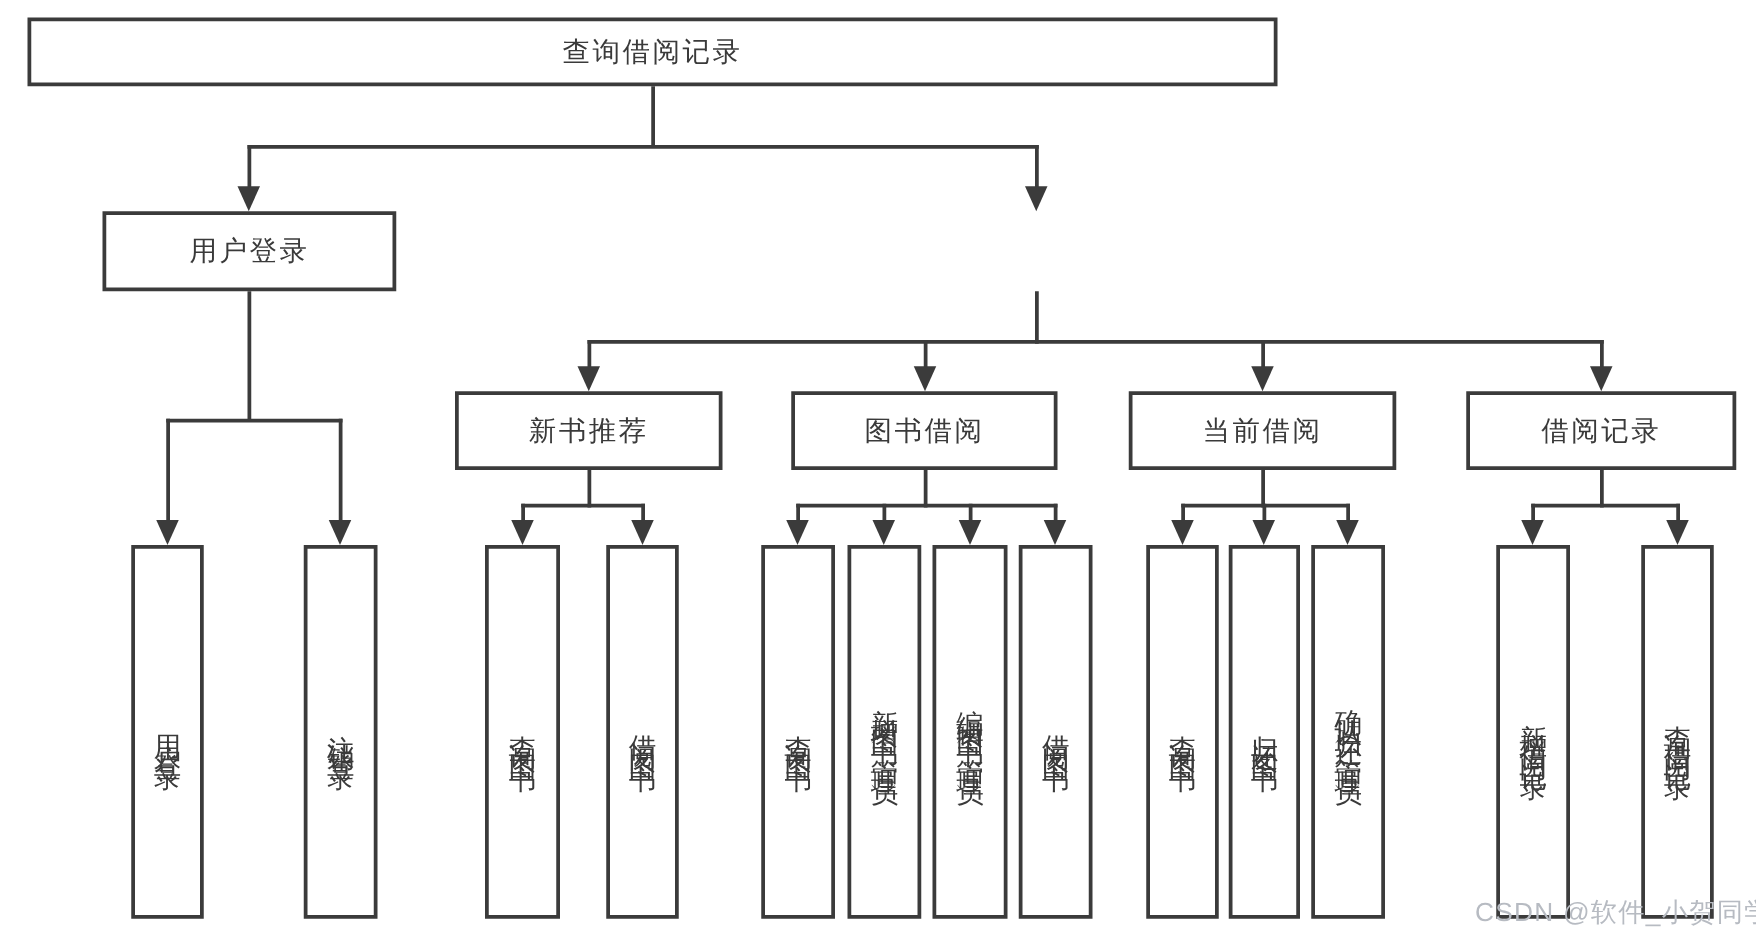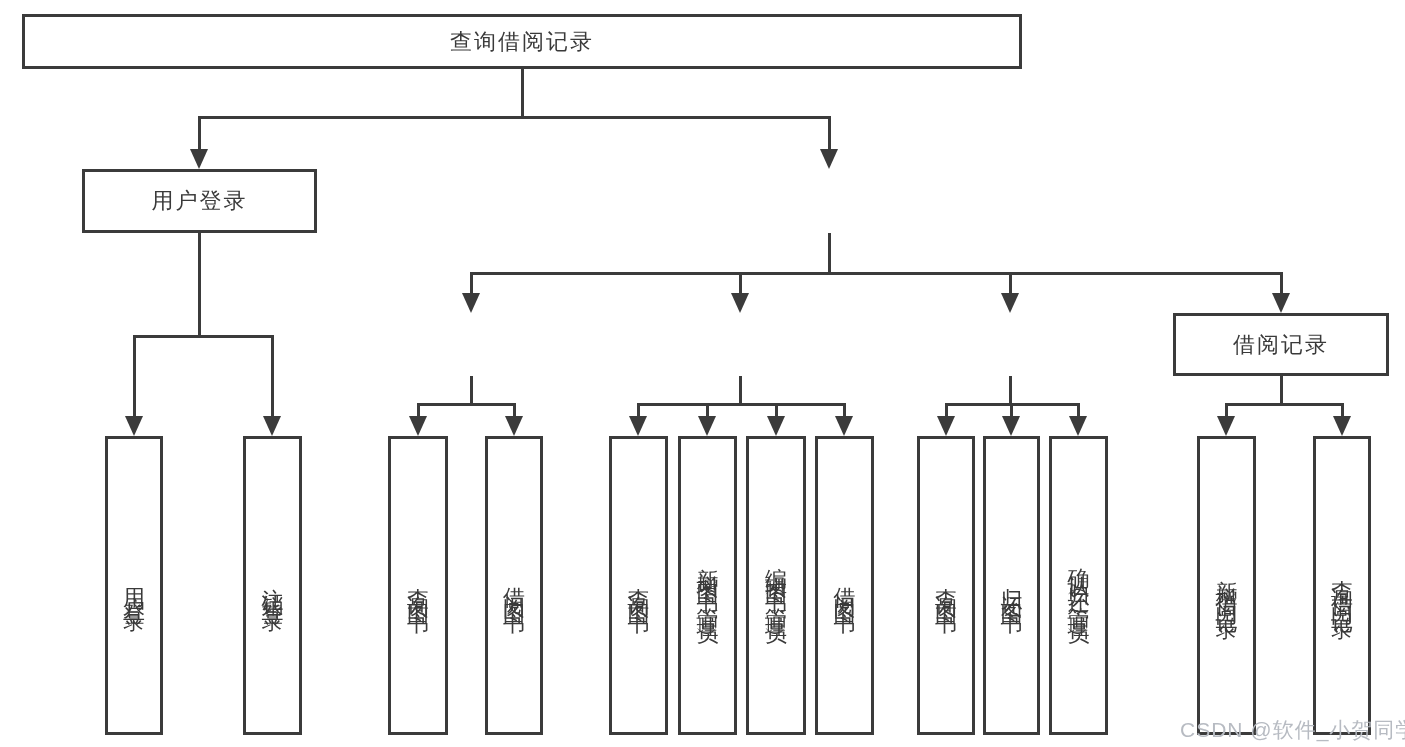--- a/index.html
+++ b/index.html
@@ -93,20 +93,29 @@
   <div class="hline" style="left:470px;top:272px;width:813px"></div>
   <div class="vline" style="left:470px;top:272px;height:23px"></div>
   <div class="arrow" style="left:462px;top:293px"></div>
   <div class="vline" style="left:739px;top:272px;height:23px"></div>
   <div class="arrow" style="left:731px;top:293px"></div>
   <div class="vline" style="left:1009px;top:272px;height:23px"></div>
   <div class="arrow" style="left:1001px;top:293px"></div>
   <div class="vline" style="left:1280px;top:272px;height:23px"></div>
   <div class="arrow" style="left:1272px;top:293px"></div>
 
+  <div class="box hbox" style="left:364px;top:313px;width:214px;height:63px">
+    <span class="lbl">新书推荐</span>
+  </div>
+  <div class="box hbox" style="left:633px;top:313px;width:213px;height:63px">
+    <span class="lbl">图书借阅</span>
+  </div>
+  <div class="box hbox" style="left:903px;top:313px;width:214px;height:63px">
+    <span class="lbl">当前借阅</span>
+  </div>
   <div class="box hbox" style="left:1173px;top:313px;width:216px;height:63px">
     <span class="lbl">借阅记录</span>
   </div>
 
   <div class="vline" style="left:470px;top:376px;height:30px"></div>
   <div class="hline" style="left:417px;top:403px;width:99px"></div>
   <div class="vline" style="left:417px;top:403px;height:14px"></div>
   <div class="arrow" style="left:409px;top:416px"></div>
   <div class="vline" style="left:513px;top:403px;height:14px"></div>
   <div class="arrow" style="left:505px;top:416px"></div>

